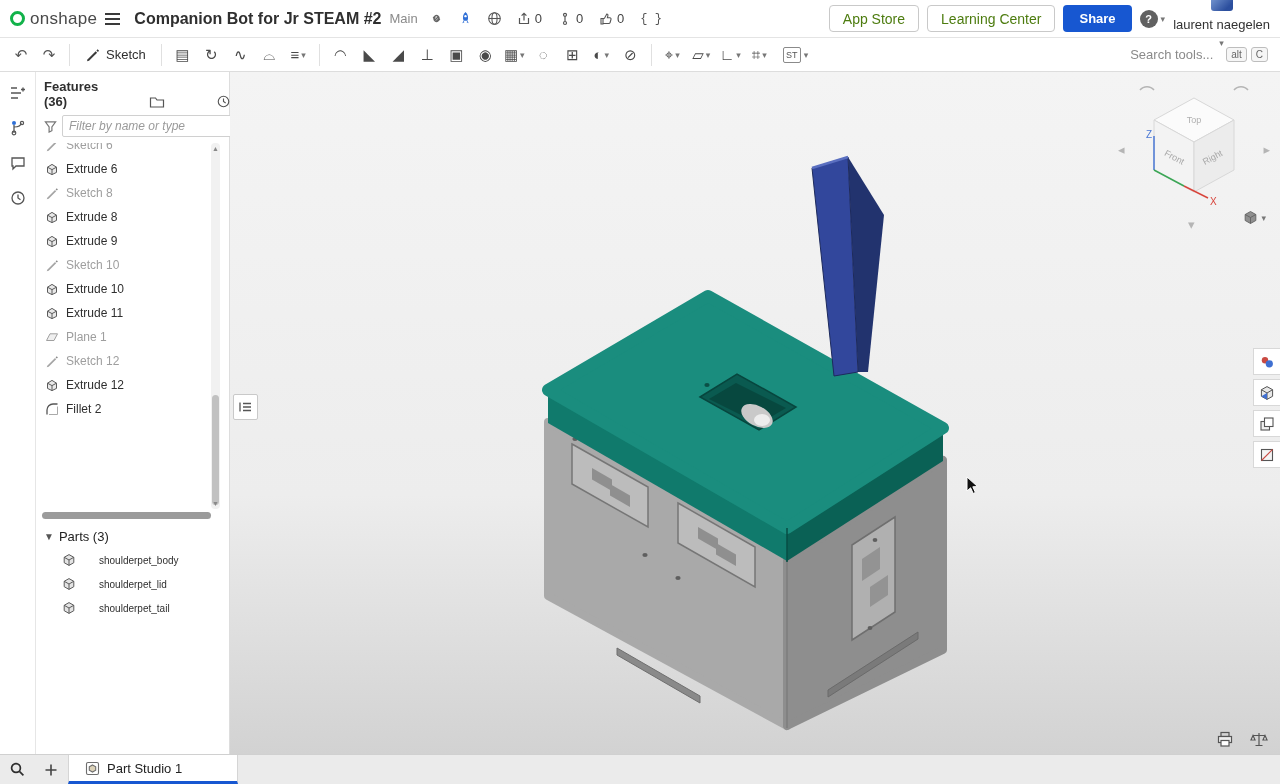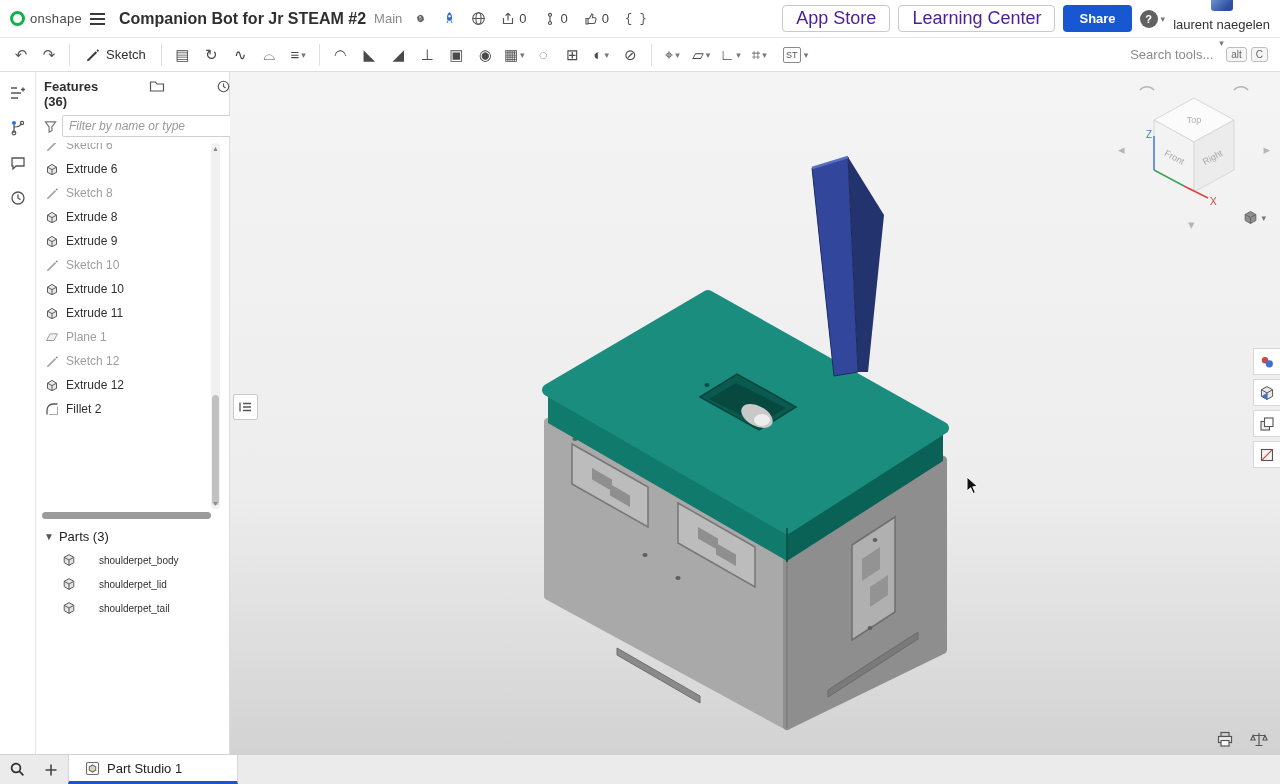--- a/index.html
+++ b/index.html
@@ -5,29 +5,29 @@
   * { box-sizing: border-box; margin: 0; padding: 0; }
   html, body { width: 1280px; height: 784px; overflow: hidden; }
   body { font-family: "Liberation Sans", sans-serif; font-size: 13px; color: #333; background: #fff; }
   button { font-family: inherit; background: none; border: none; cursor: pointer; }
   svg { display: block; }
 
   
   #topbar { height: 38px; display: flex; align-items: center; gap: 8px; padding: 0 10px; background: #fff; border-bottom: 1px solid #e4e4e4; }
   .logo { display: flex; align-items: center; gap: 5px; }
   .logo-mark { width: 15px; height: 15px; border: 3.5px solid #12b24a; border-radius: 50%; }
-  .logo-text { font-size: 13px; color: #4a4a4a; letter-spacing: .3px; }
+  .logo-text { font-size: 17px; color: #4a4a4a; letter-spacing: .3px; }
   .hamb span { display: block; width: 15px; height: 2px; background: #3a3a3a; margin: 3px 0; }
   .doc-title { font-size: 16px; font-weight: bold; color: #2f2f2f; margin-left: 6px; white-space: nowrap; }
   .workspace { color: #8a8a8a; font-size: 13px; }
   .hicon { color: #666; display: flex; align-items: center; padding: 0 3px; }
   .stat { display: flex; align-items: center; gap: 4px; color: #444; padding: 0 4px; }
   .fs { font-family: "Liberation Mono", monospace; color: #555; font-size: 12px; padding: 0 4px; }
   .spacer { flex: 1; }
-  .obtn { height: 27px; padding: 0 13px; border: 1px solid #c9c9c9; border-radius: 4px; background: #fff; color: #4c1d95; font-size: 18px; white-space: nowrap; }
+  .obtn { height: 27px; padding: 0 13px; border: 1px solid #c9c9c9; border-radius: 4px; background: #fff; color: #4d7c0f; font-size: 14px; white-space: nowrap; }
   .share-btn { height: 27px; padding: 0 16px; border-radius: 4px; background: #1757d1; color: #fff; font-size: 13px; font-weight: bold; }
   .help { display: flex; align-items: center; gap: 3px; }
   .help-c { width: 18px; height: 18px; border-radius: 50%; background: #616161; color: #fff; font-size: 11px; font-weight: bold; display: flex; align-items: center; justify-content: center; }
   .caret { color: #777; font-size: 9px; }
   .user { display: flex; align-items: center; gap: 6px; flex-direction: column; }
   .avatar { width: 22px; height: 22px; border-radius: 3px; background: linear-gradient(135deg, #8fb0e2 0%, #2c4f9e 80%); }
   .user-name { font-size: 13px; color: #333; }
 
   
   #toolbar { height: 34px; display: flex; align-items: center; gap: 2px; padding: 0 8px; border-bottom: 1px solid #ddd; background: #fff; }
@@ -45,21 +45,21 @@
   .search input::placeholder { color: #8a8a8a; }
   .kbd { border: 1px solid #bdbdbd; border-radius: 3px; background: #f6f6f6; font-size: 10px; color: #666; padding: 1px 4px; }
 
   
   #content { display: flex; height: 682px; }
   #left-rail { width: 36px; border-right: 1px solid #e6e6e6; display: flex; flex-direction: column; align-items: center; padding-top: 10px; gap: 13px; background: #fff; }
   .rail-btn { width: 24px; height: 22px; display: flex; align-items: center; justify-content: center; color: #555; }
 
   
   #features-panel { width: 194px; border-right: 1px solid #ddd; background: #fff; display: flex; flex-direction: column; }
-  .fp-head { display: flex; align-items: flex-start; padding: 7px 8px 4px 8px; gap: 43px; }
+  .fp-head { display: flex; align-items: flex-end; padding: 7px 8px 4px 8px; gap: 43px; }
   .fp-title { font-size: 13px; font-weight: bold; color: #2f2f2f; flex: 1; }
   .fp-hicon { color: #555; margin-left: 8px; }
   .fp-filter { display: flex; align-items: center; gap: 5px; padding: 2px 8px 6px 8px; }
   .fp-filter input { flex: 1; height: 22px; border: 1px solid #d0d0d0; border-radius: 2px; font-size: 12px; font-style: italic; color: #4c1d95; padding: 0 6px; outline: none; font-family: inherit; }
   .fp-filter input::placeholder { color: #9a9a9a; }
   #feature-list { position: relative; height: 366px; overflow: hidden; padding-top: 0; }
   #feature-rows { margin-top: -10px; }
   .feat-row { height: 24px; display: flex; align-items: center; gap: 7px; padding-left: 9px; font-size: 12px; color: #2f2f2f; cursor: pointer; }
   .feat-row.muted { color: #9e9e9e; }
   .f-icon { width: 14px; height: 14px; }

